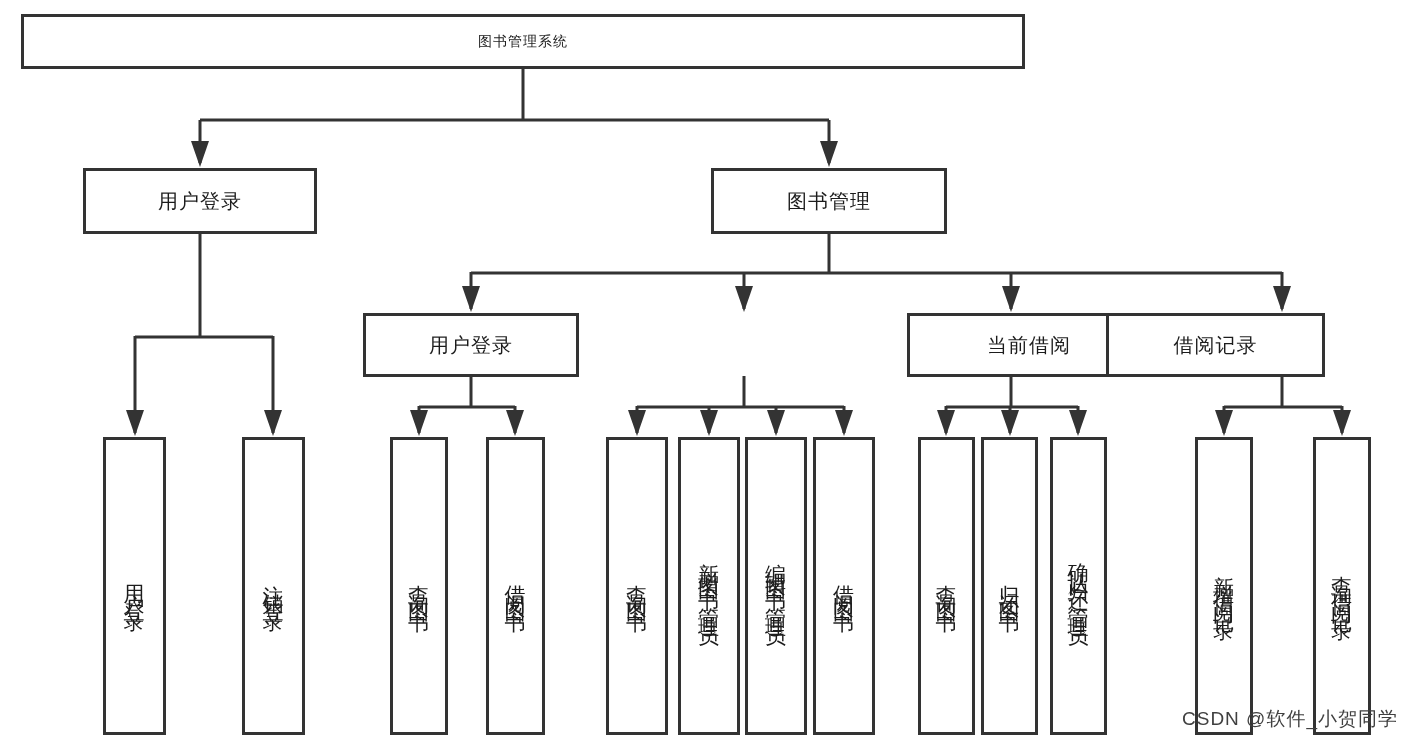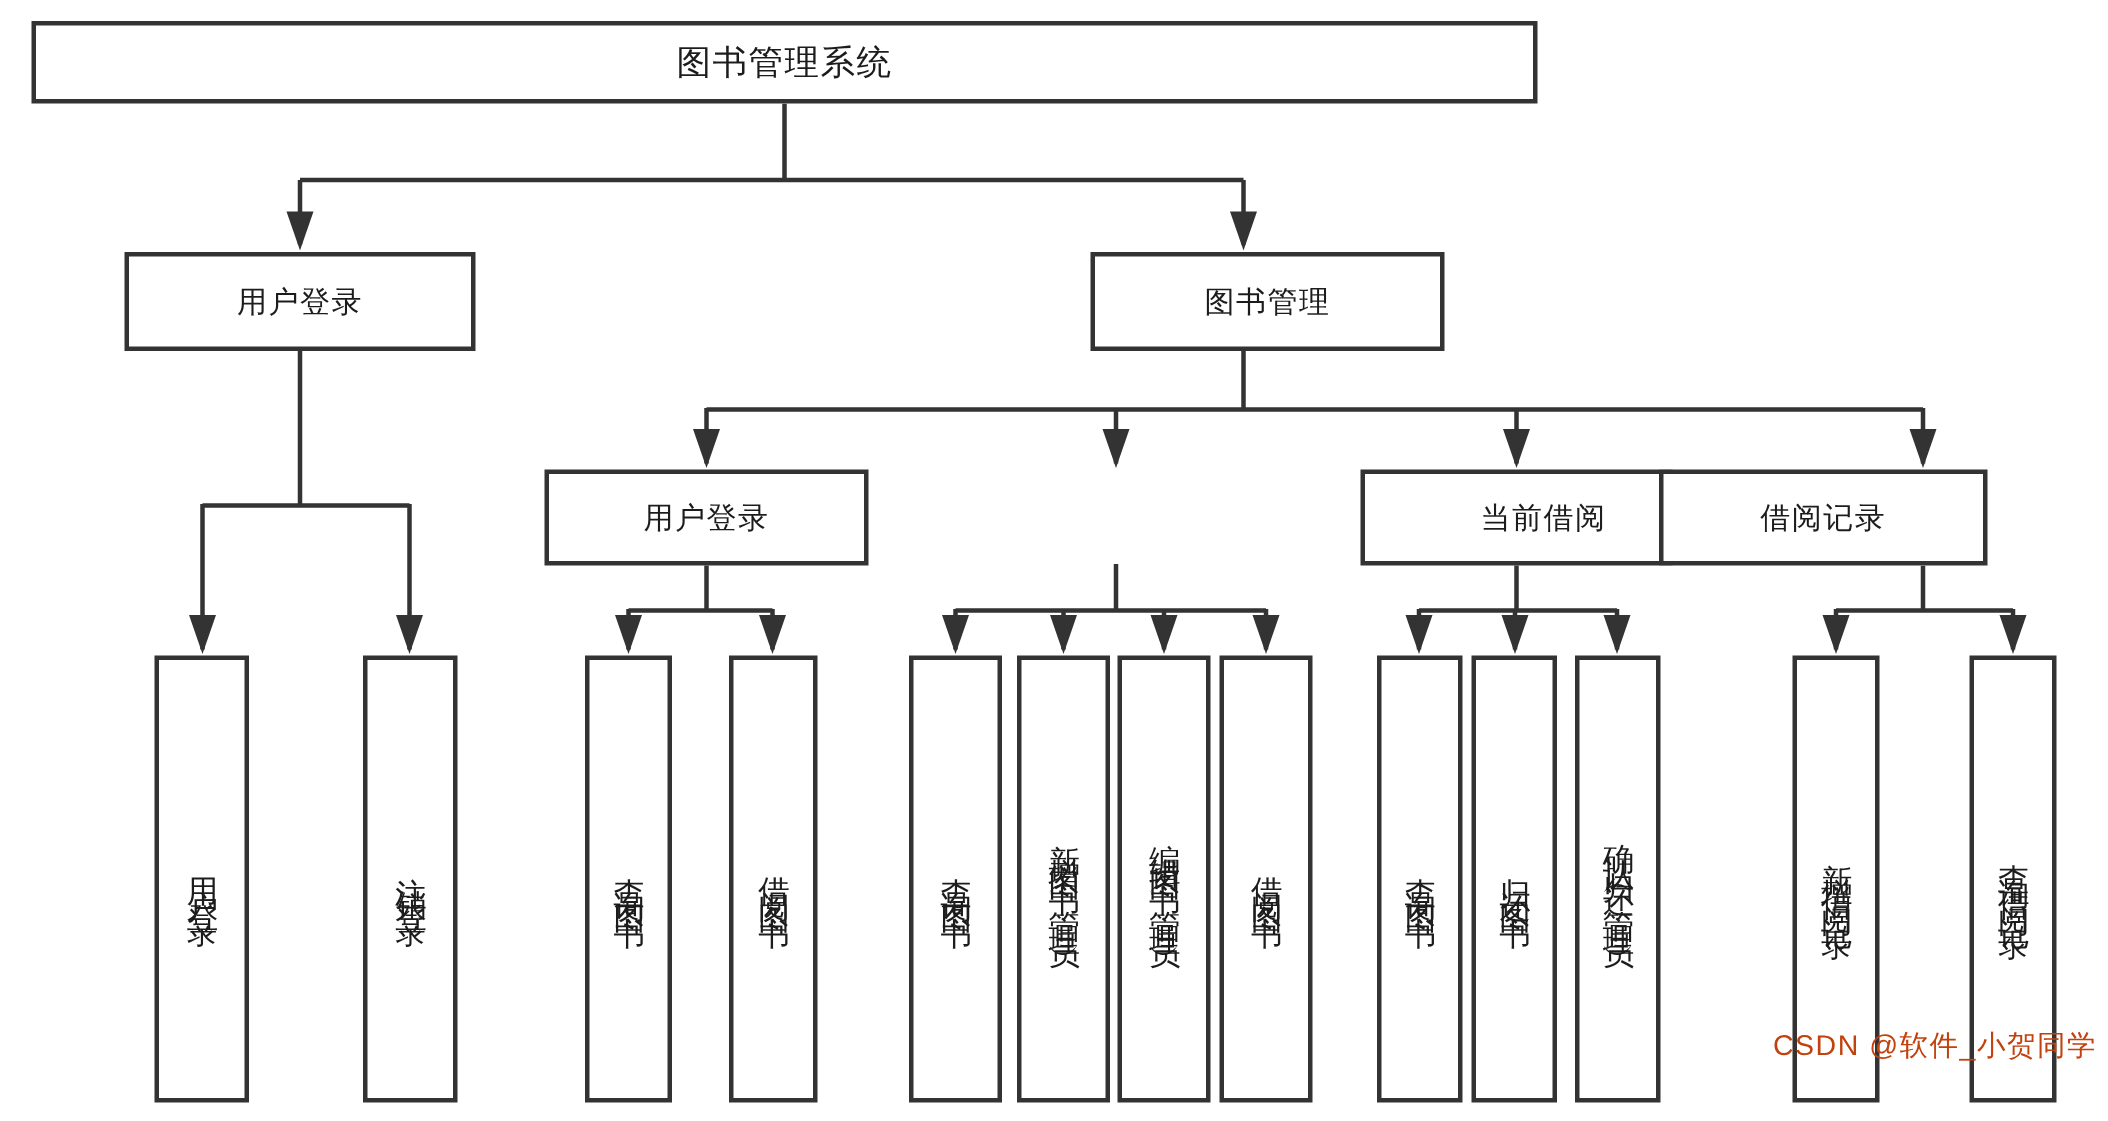--- a/index.html
+++ b/index.html
@@ -15,39 +15,39 @@
   .box{
     position:absolute;
     border:3px solid #333333;
     background:#ffffff;
     display:flex;align-items:center;justify-content:center;
     box-sizing:border-box;
     font-size:20px;
     letter-spacing:1px;
     z-index:2;
   }
-  .root{font-size:23px;font-family:Liberation Mono, monospace;}
+  .root{font-size:14px;font-family:Liberation Mono, monospace;}
   .vbox{
     position:absolute;
     border:3px solid #333333;
     background:#ffffff;
     box-sizing:border-box;
     display:flex;align-items:center;justify-content:center;
     writing-mode:vertical-rl;
     text-orientation:mixed;
     font-size:21px;
     letter-spacing:9px;
     line-height:1;
     z-index:2;
   }
   .watermark{
     position:absolute;
-    left:1182px;top:684px;
+    left:1182px;top:706px;
     font-size:19px;
-    color:#c2410c;
+    color:#404040;
     letter-spacing:1px;
     z-index:3;
     white-space:nowrap;
   }
 </style>
 </head>
 <body>
 
 <div class="stage">
 
@@ -82,21 +82,21 @@
     </g>
   </svg>
 
   <div class="box root" style="left:21px;top:14px;width:1004px;height:55px;">
     <span>图书管理系统</span>
   </div>
 
   <div class="box" style="left:83px;top:168px;width:234px;height:66px;">
     <span>用户登录</span>
   </div>
-  <div class="box" style="left:711px;top:168px;width:236px;height:66px;margin-left:16px;">
+  <div class="box" style="left:711px;top:168px;width:236px;height:66px;">
     <span>图书管理</span>
   </div>
 
   <div class="box" style="left:363px;top:313px;width:216px;height:64px;">
     <span>用户登录</span>
   </div>
   <div class="box" style="left:907px;top:313px;width:208px;height:64px;padding-left:36px;">
     <span>当前借阅</span>
   </div>
   <div class="box" style="left:1106px;top:313px;width:219px;height:64px;">

